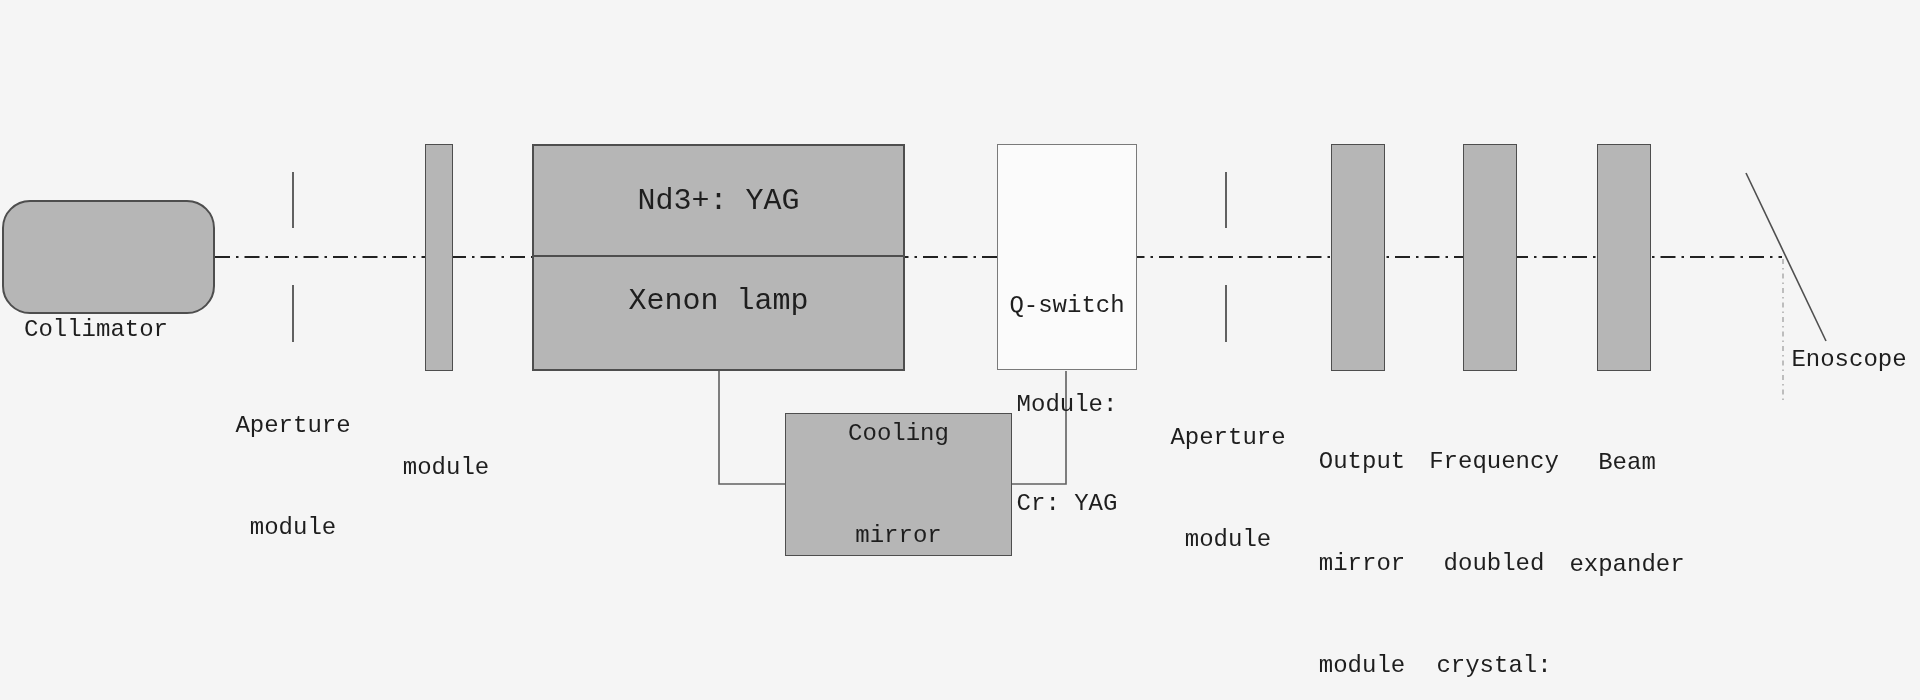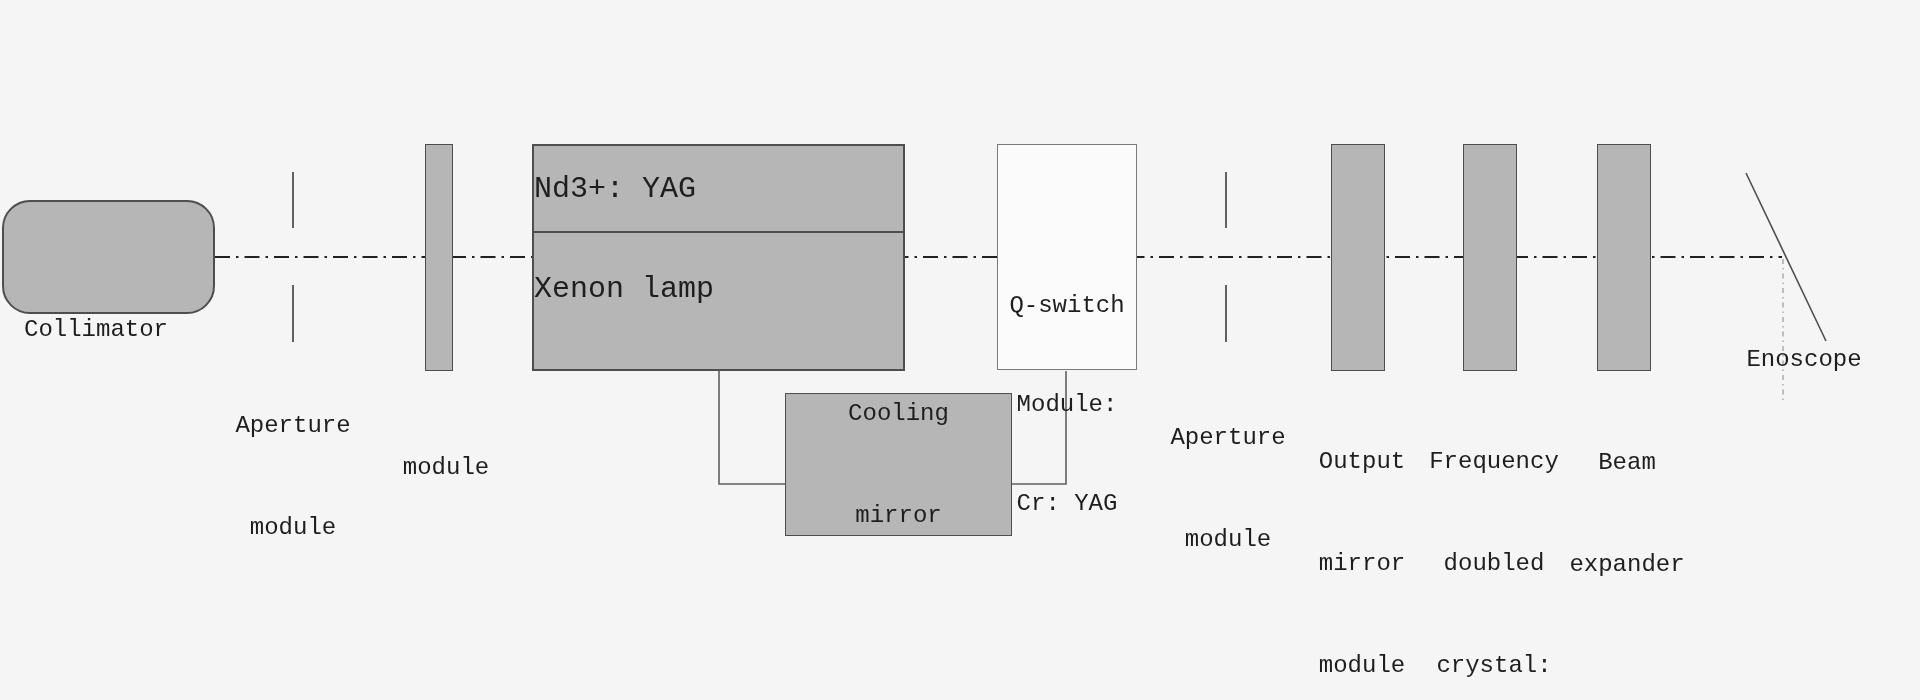--- a/index.html
+++ b/index.html
@@ -17,45 +17,45 @@
   .drop{stroke:#a6a6a6;stroke-width:1.4;}
   .box{
     position:absolute;box-sizing:border-box;
     background:var(--module_fill,#b6b6b6);
     border:1.6px solid var(--module_border,#4e4e4e);
   }
   .thick{border-width:2px;}
   .collimator{left:2px;top:200px;width:213px;height:114px;border-radius:28px;}
   .full-mirror{left:425px;top:144px;width:28px;height:227px;}
   .pump{left:532px;top:144px;width:373px;height:227px;display:flex;flex-direction:column;}
-  .pump-upper{height:87px;border-bottom:2px solid var(--module_border,#4e4e4e);
-    display:flex;align-items:center;justify-content:flex-start;box-sizing:border-box;}
-  .pump-lower{flex:1;display:flex;align-items:center;justify-content:flex-start;padding-bottom:24px;box-sizing:border-box;}
+  .pump-upper{height:111px;border-bottom:2px solid var(--module_border,#4e4e4e);
+    display:flex;align-items:center;justify-content:center;box-sizing:border-box;}
+  .pump-lower{flex:1;display:flex;align-items:center;justify-content:center;padding-bottom:24px;box-sizing:border-box;}
   .pump-text{font-size:30px;white-space:pre;}
   .qswitch{left:997px;top:144px;width:140px;height:226px;
     background:var(--qswitch_fill,#fbfbfb);border-color:var(--qswitch_border,#7a7a7a);}
   .qswitch-label{padding-top:78px;text-align:center;font-size:24px;line-height:33px;white-space:pre;}
-  .cooling{left:785px;top:393px;width:227px;height:143px;
+  .cooling{left:785px;top:413px;width:227px;height:143px;
     display:flex;flex-direction:column;align-items:center;justify-content:center;}
   .cooling-label{text-align:center;font-size:24px;line-height:34px;white-space:pre;}
   .out-mirror{left:1331px;top:144px;width:54px;height:227px;}
   .freq-crystal{left:1463px;top:144px;width:54px;height:227px;}
   .beam-expander{left:1597px;top:144px;width:54px;height:227px;}
   .label{
     position:absolute;transform:translateX(-50%);
     font-size:24px;line-height:34px;text-align:center;white-space:pre;
   }
   .lbl-collimator{left:96px;top:313px;}
   .lbl-ap1{left:293px;top:341px;}
   .lbl-fm{left:446px;top:383px;}
   .lbl-ap2{left:1228px;top:353px;}
   .lbl-om{left:1362px;top:377px;}
   .lbl-freq{left:1494px;top:377px;}
   .lbl-beam{left:1627px;top:378px;}
-  .lbl-enoscope{left:1804px;top:343px;}
+  .lbl-enoscope{left:1849px;top:343px;}
 </style>
 </head>
 <body>
 
 <div class="canvas">
 
   <svg class="lines" viewBox="0 0 1920 700">
     <line class="axis" x1="215" y1="257" x2="1782" y2="257" stroke-dasharray="15 6 2.5 6"></line>
     <line class="tick" x1="293" y1="172" x2="293" y2="228"></line>
     <line class="tick" x1="293" y1="285" x2="293" y2="342"></line>

